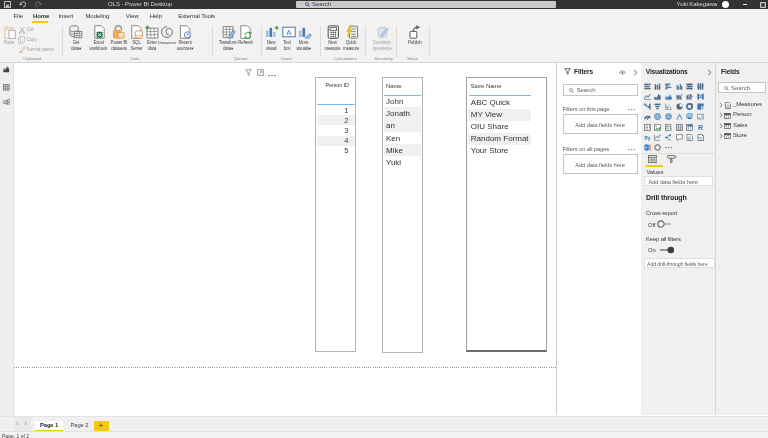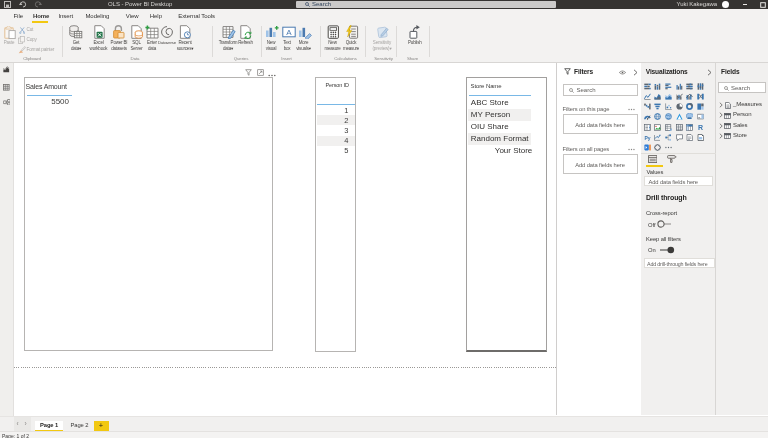--- a/index.html
+++ b/index.html
@@ -250,49 +250,56 @@
 <svg class="a" style="left:257px;top:6.3px" width="7" height="7" viewBox="0 0 10 10">
         <rect x="1" y="1" width="8" height="8" fill="none" stroke="#7a7876" stroke-width="1"></rect>
         <path d="M3 7 l4 -4 M7 3 h-2.4 M7 3 v2.4" stroke="#7a7876" stroke-width="1"></path>
       </svg>
 <svg class="a" style="left:267.5px;top:10.5px" width="8" height="3" viewBox="0 0 8 3">
         <circle cx="1.2" cy="1.5" r="0.8" fill="#6a6866"></circle>
         <circle cx="4" cy="1.5" r="0.8" fill="#6a6866"></circle>
         <circle cx="6.8" cy="1.5" r="0.8" fill="#6a6866"></circle>
       </svg>
 
-<div class="visual" style="left:24px;top:13.5px;width:249px;height:274px;">
- <span class="a" style="left:0.5px;top:5.2px;font-size:7px;letter-spacing:-0.15px;color:#3b3a39;">Sales Amount</span>
- <div class="vline" style="left:2px;top:17px;width:44.5px;"></div>
- <span class="a" style="left:2px;top:19.3px;width:42px;font-size:8px;color:#3b3a39;text-align:right;">5500</span>
-</div>
 
 <div class="visual" style="left:314.5px;top:13.5px;width:41px;height:275.5px;">
  <span class="a" style="left:0;top:4.8px;width:33.5px;font-size:5.5px;letter-spacing:-0.1px;color:#3b3a39;text-align:right;">Person ID</span>
  <div class="vline" style="left:1px;top:26.3px;width:38px;"></div>
  <span class="a" style="left:0px;top:28.2px;width:32.8px;font-size:7.5px;color:#3b3a39;text-align:right;">1</span>
         <div class="rowband" style="left:1px;top:37.8px;width:38px;height:10.1px;"></div>
         <span class="a" style="left:0px;top:38.4px;width:32.8px;font-size:7.5px;color:#3b3a39;text-align:right;">2</span>
         <span class="a" style="left:0px;top:48.5px;width:32.8px;font-size:7.5px;color:#3b3a39;text-align:right;">3</span>
         <div class="rowband" style="left:1px;top:58.1px;width:38px;height:10.1px;"></div>
         <span class="a" style="left:0px;top:58.7px;width:32.8px;font-size:7.5px;color:#3b3a39;text-align:right;">4</span>
         <span class="a" style="left:0px;top:68.8px;width:32.8px;font-size:7.5px;color:#3b3a39;text-align:right;">5</span>
 </div>
 
+<div class="visual" style="left:382px;top:14px;width:41px;height:276px;">
+ <span class="a" style="left:3px;top:5px;font-size:6px;letter-spacing:-0.1px;color:#3b3a39;">Name</span>
+ <div class="vline" style="left:1px;top:16.5px;width:36.5px;"></div>
+ <span class="a" style="left:3px;top:19.4px;font-size:8px;color:#323130;">John</span>
+ <div class="rowband" style="left:1px;top:29.4px;width:36.5px;height:24.2px;"></div>
+ <span class="a" style="left:3px;top:30.8px;font-size:8px;color:#323130;">Jonath</span>
+ <span class="a" style="left:3px;top:43.3px;font-size:8px;color:#323130;">an</span>
+ <span class="a" style="left:3px;top:55.6px;font-size:8px;color:#323130;">Ken</span>
+ <div class="rowband" style="left:1px;top:65.6px;width:36.5px;height:12.1px;"></div>
+ <span class="a" style="left:3px;top:67.7px;font-size:8px;color:#323130;">Mike</span>
+ <span class="a" style="left:3px;top:79.8px;font-size:8px;color:#323130;">Yuki</span>
+</div>
 
 <div class="visual" style="left:466.3px;top:14px;width:80.5px;height:274.5px;border-color:#a2a09e;border-bottom:2px solid #6e6c6a;">
  <span class="a" style="left:3.2px;top:4.6px;font-size:6px;letter-spacing:-0.1px;color:#3b3a39;">Store Name</span>
  <div class="vline" style="left:1.5px;top:16.5px;width:62px;"></div>
- <span class="a" style="left:3.5px;top:20.3px;font-size:8px;color:#323130;">ABC Store</span>
+ <span class="a" style="left:3.5px;top:20.3px;font-size:8px;color:#323130;">ABC Quick</span>
         <div class="rowband" style="left:1px;top:31.3px;width:63px;height:11.9px;"></div>
-        <span class="a" style="left:3.5px;top:32.2px;font-size:8px;color:#323130;">MY Person</span>
+        <span class="a" style="left:3.5px;top:32.2px;font-size:8px;color:#323130;">MY View</span>
         <span class="a" style="left:3.5px;top:44.1px;font-size:8px;color:#323130;">OIU Share</span>
         <div class="rowband" style="left:1px;top:55.1px;width:63px;height:11.9px;"></div>
         <span class="a" style="left:3.5px;top:56.0px;font-size:8px;color:#323130;">Random Format</span>
-        <span class="a" style="left:3.5px;top:67.9px;font-size:8px;color:#323130;margin-left:24px;">Your Store</span>
+        <span class="a" style="left:3.5px;top:67.9px;font-size:8px;color:#323130;">Your Store</span>
 </div>
 <div class="a" style="left:14px;top:304.2px;width:542px;height:1px;background:repeating-linear-gradient(90deg,#9a9896 0,#9a9896 1px,transparent 1px,transparent 2.2px);"></div>
 
 <div id="fpanel">
  <svg class="a" style="left:6.5px;top:5px" width="7" height="7" viewBox="0 0 10 10">
           <path d="M1 1 h8 l-3.2 4 v4 l-1.6 -1.2 v-2.8 z" fill="none" stroke="#3b3a39" stroke-width="1.1"></path>
         </svg>
  <span class="a" style="left:17px;top:5px;font-size:6.6px;font-weight:bold;letter-spacing:-0.1px;color:#252423;">Filters</span>
  <svg class="a" style="left:62px;top:6.5px" width="7" height="5" viewBox="0 0 10 6">
           <path d="M0.5 3 Q5 -1.5 9.5 3 Q5 7.5 0.5 3 Z" fill="none" stroke="#605e5c" stroke-width="0.9"></path>

